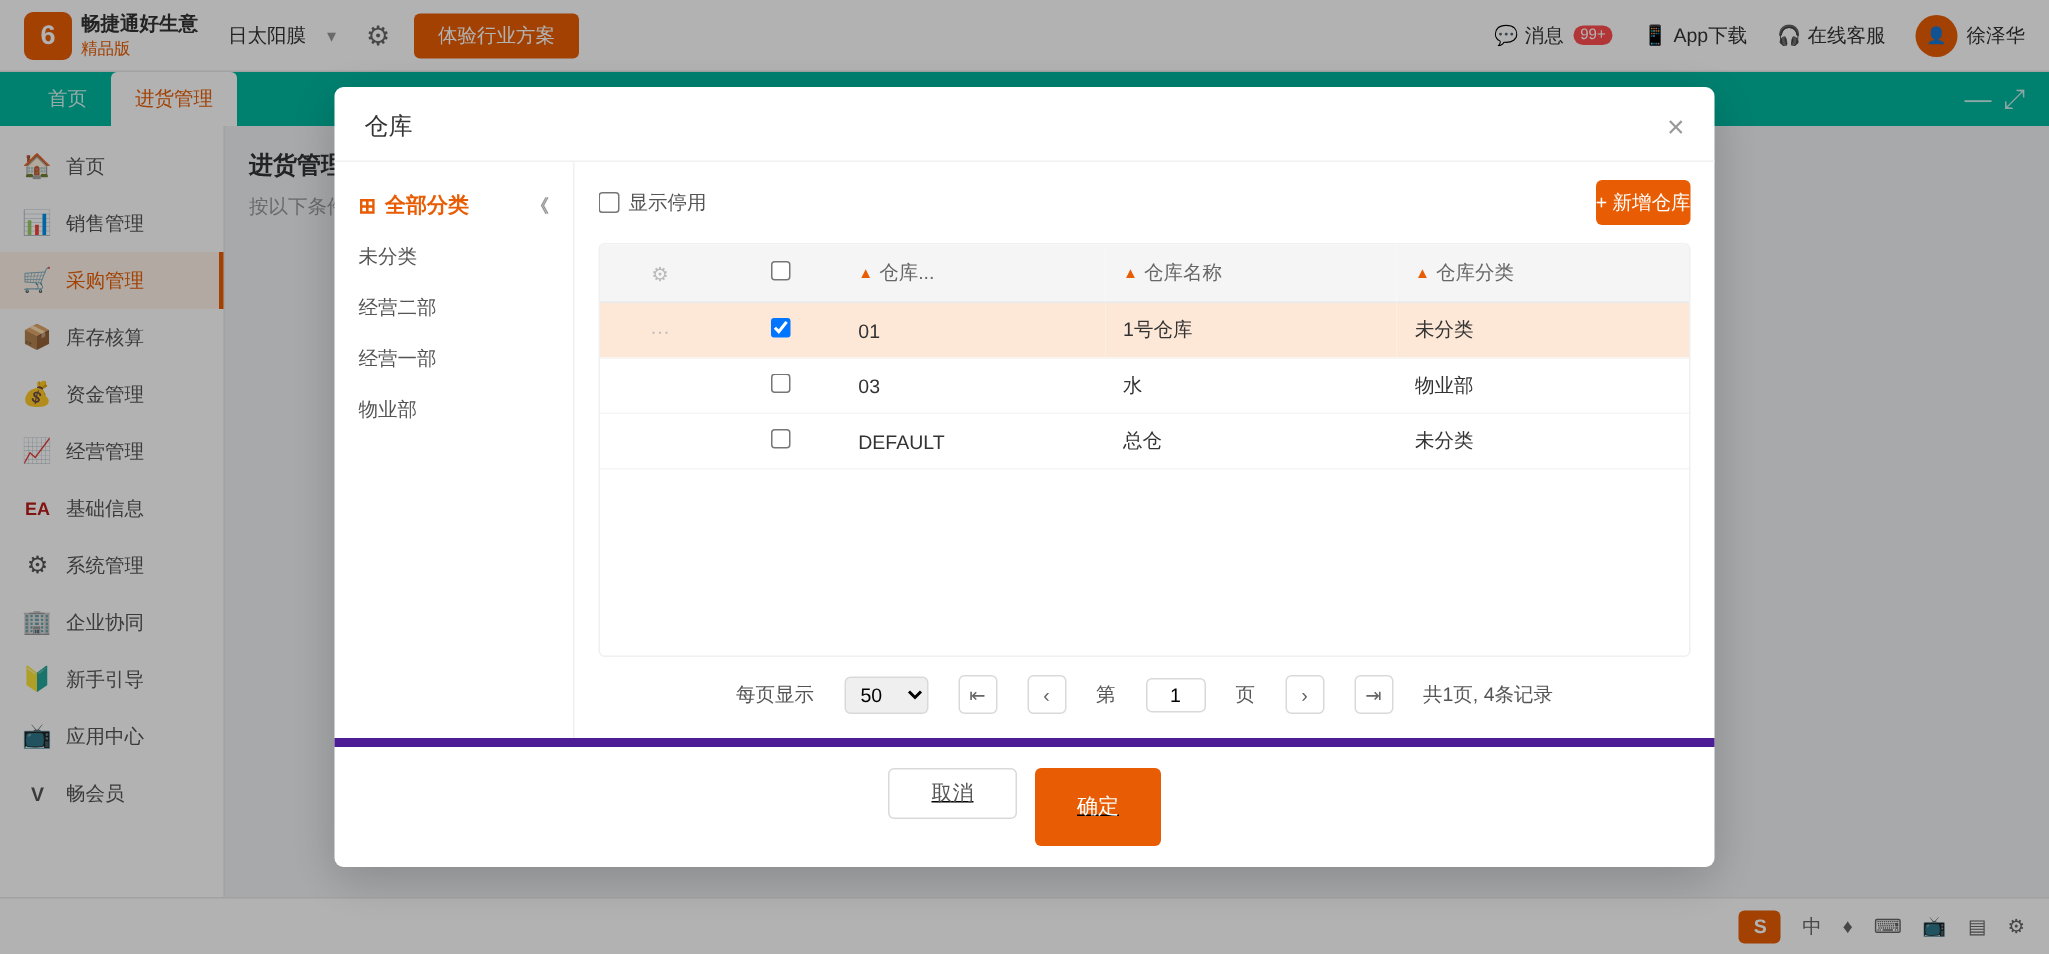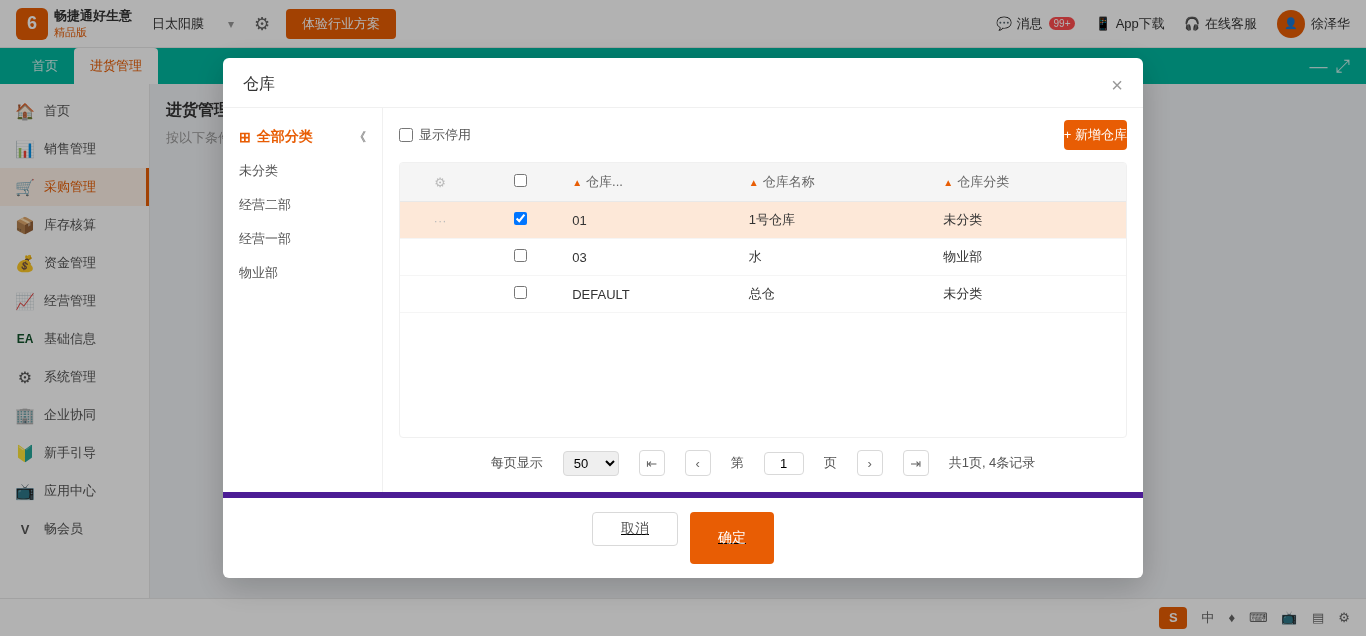--- a/index.html
+++ b/index.html
@@ -2,21 +2,21 @@
 <html><head>
   <meta charset="utf-8">
   <style>
     * { box-sizing: border-box; margin: 0; padding: 0; }
     body { font-family: 'Microsoft YaHei', Arial, sans-serif; font-size: 13px; background: #f0f2f5; overflow: hidden; width: 1366px; height: 636px; }
 
     
     .topbar { height: 48px; background: #fff; display: flex; align-items: center; padding: 0 16px; border-bottom: 1px solid #e8e8e8; position: relative; z-index: 10; }
     .topbar-logo { display: flex; align-items: center; gap: 6px; margin-right: 20px; }
     .logo-icon { width: 32px; height: 32px; background: #e85d04; border-radius: 6px; display: flex; align-items: center; justify-content: center; color: #fff; font-weight: bold; font-size: 18px; }
-    .topbar-store { display: flex; align-items: center; gap: 24px; color: #333; font-size: 13px; cursor: pointer; margin-right: 12px; }
+    .topbar-store { display: flex; align-items: center; gap: 14px; color: #333; font-size: 13px; cursor: pointer; margin-right: 12px; }
     .topbar-store .chevron { color: #999; font-size: 12px; }
     .topbar-gear { width: 32px; height: 32px; display: flex; align-items: center; justify-content: center; cursor: pointer; color: #666; font-size: 18px; }
     .topbar-trial { background: #e85d04; color: #fff; border: none; padding: 6px 16px; border-radius: 4px; cursor: pointer; font-size: 13px; margin-left: 8px; }
     .topbar-right { margin-left: auto; display: flex; align-items: center; gap: 20px; }
     .topbar-btn { display: flex; align-items: center; gap: 4px; cursor: pointer; color: #333; font-size: 13px; }
     .badge { background: #ff4d4f; color: #fff; border-radius: 10px; font-size: 10px; padding: 1px 5px; margin-left: 2px; }
     .topbar-user { display: flex; align-items: center; gap: 6px; cursor: pointer; color: #333; }
     .avatar { width: 28px; height: 28px; background: #e85d04; border-radius: 50%; display: flex; align-items: center; justify-content: center; color: #fff; font-size: 11px; }
 
     
@@ -164,21 +164,21 @@
     </div>
     <div class="sidebar-item">
       <span class="sidebar-icon">💰</span>
       <span>资金管理</span>
     </div>
     <div class="sidebar-item">
       <span class="sidebar-icon">📈</span>
       <span>经营管理</span>
     </div>
     <div class="sidebar-item">
-      <span class="sidebar-icon" style="font-size:12px;font-weight:bold;color:#14532d;">EA</span>
+      <span class="sidebar-icon" style="font-size:12px;font-weight:bold;color:#b91c1c;">EA</span>
       <span>基础信息</span>
     </div>
     <div class="sidebar-item">
       <span class="sidebar-icon">⚙</span>
       <span>系统管理</span>
     </div>
     <div class="sidebar-item">
       <span class="sidebar-icon">🏢</span>
       <span>企业协同</span>
     </div>

